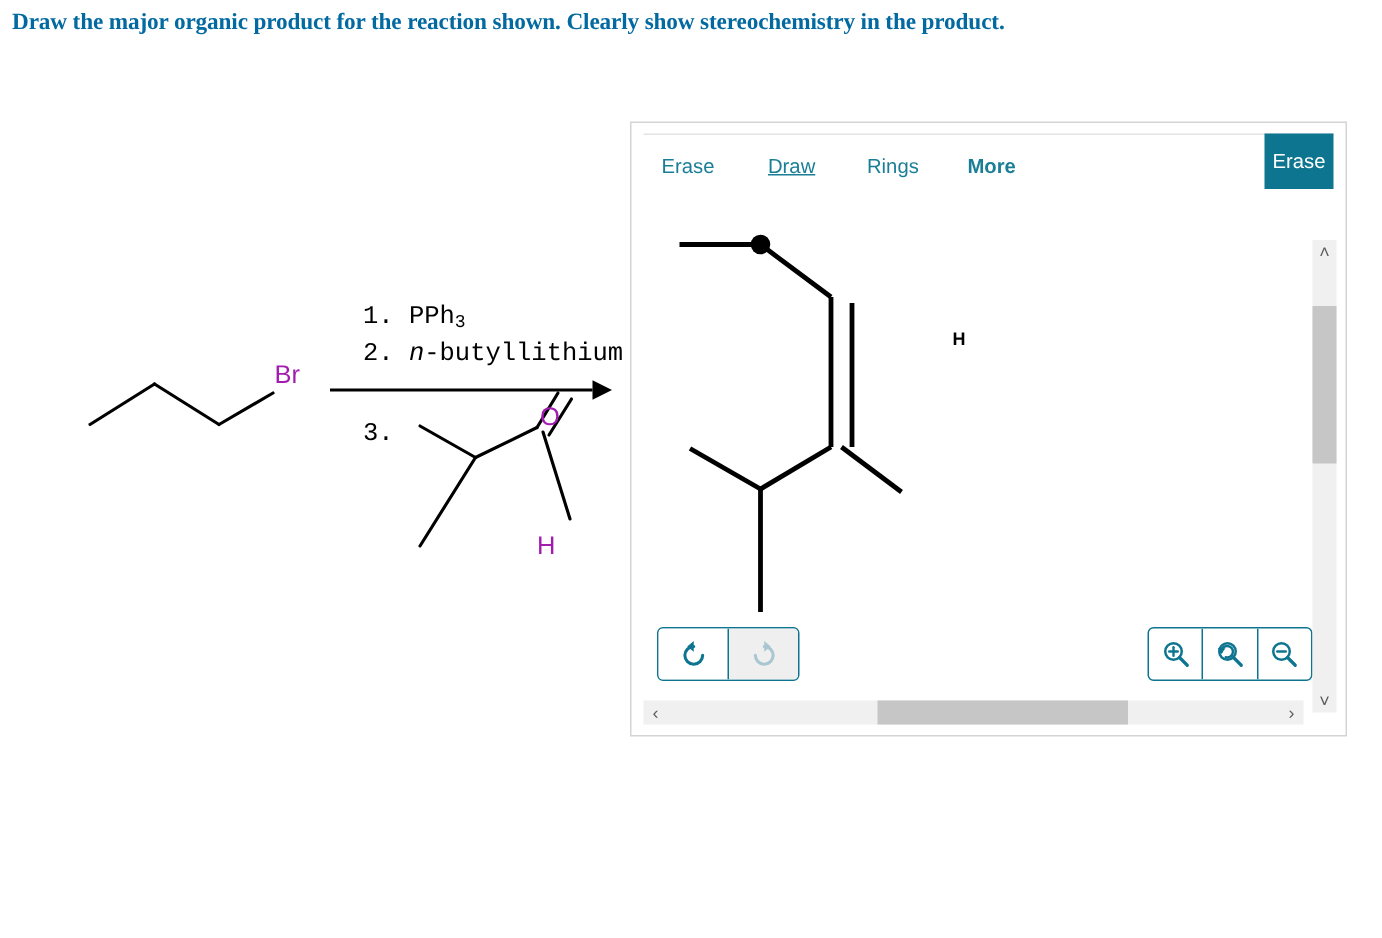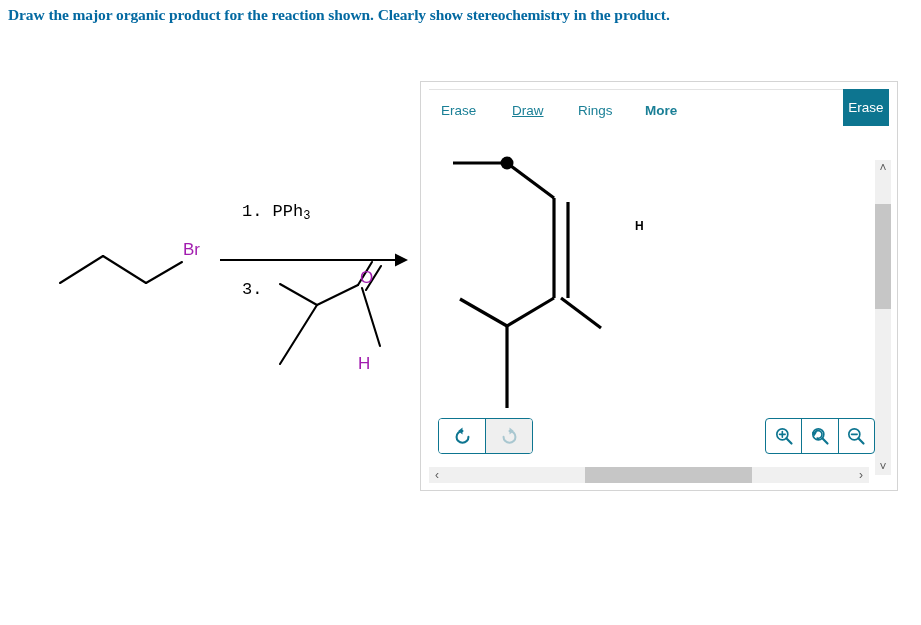--- a/index.html
+++ b/index.html
@@ -286,20 +286,21 @@
       <path d="M 277 125 L 318 105"></path>
 
       <path d="M 318 105 L 332 82"></path>
       <path d="M 326 110 L 341 86"></path>
 
       <path d="M 322 108 L 340 166"></path>
     </g>
   </svg>
 
   <div class="rgt-line" id="reagent-line-1">1.&nbsp;PPh<span class="sub">3</span></div>
+  <div class="rgt-line" id="reagent-line-2">2.&nbsp;<span class="ital">n</span>-butyllithium</div>
   <div class="rgt-line" id="reagent-line-3">3.</div>
 
   <div class="atom-label" id="label-br">Br</div>
   <div class="atom-label" id="label-o">O</div>
   <div class="atom-label" id="label-h">H</div>
 </div>
 
 <div id="editor-panel">
 
   <div id="editor-toolbar">

